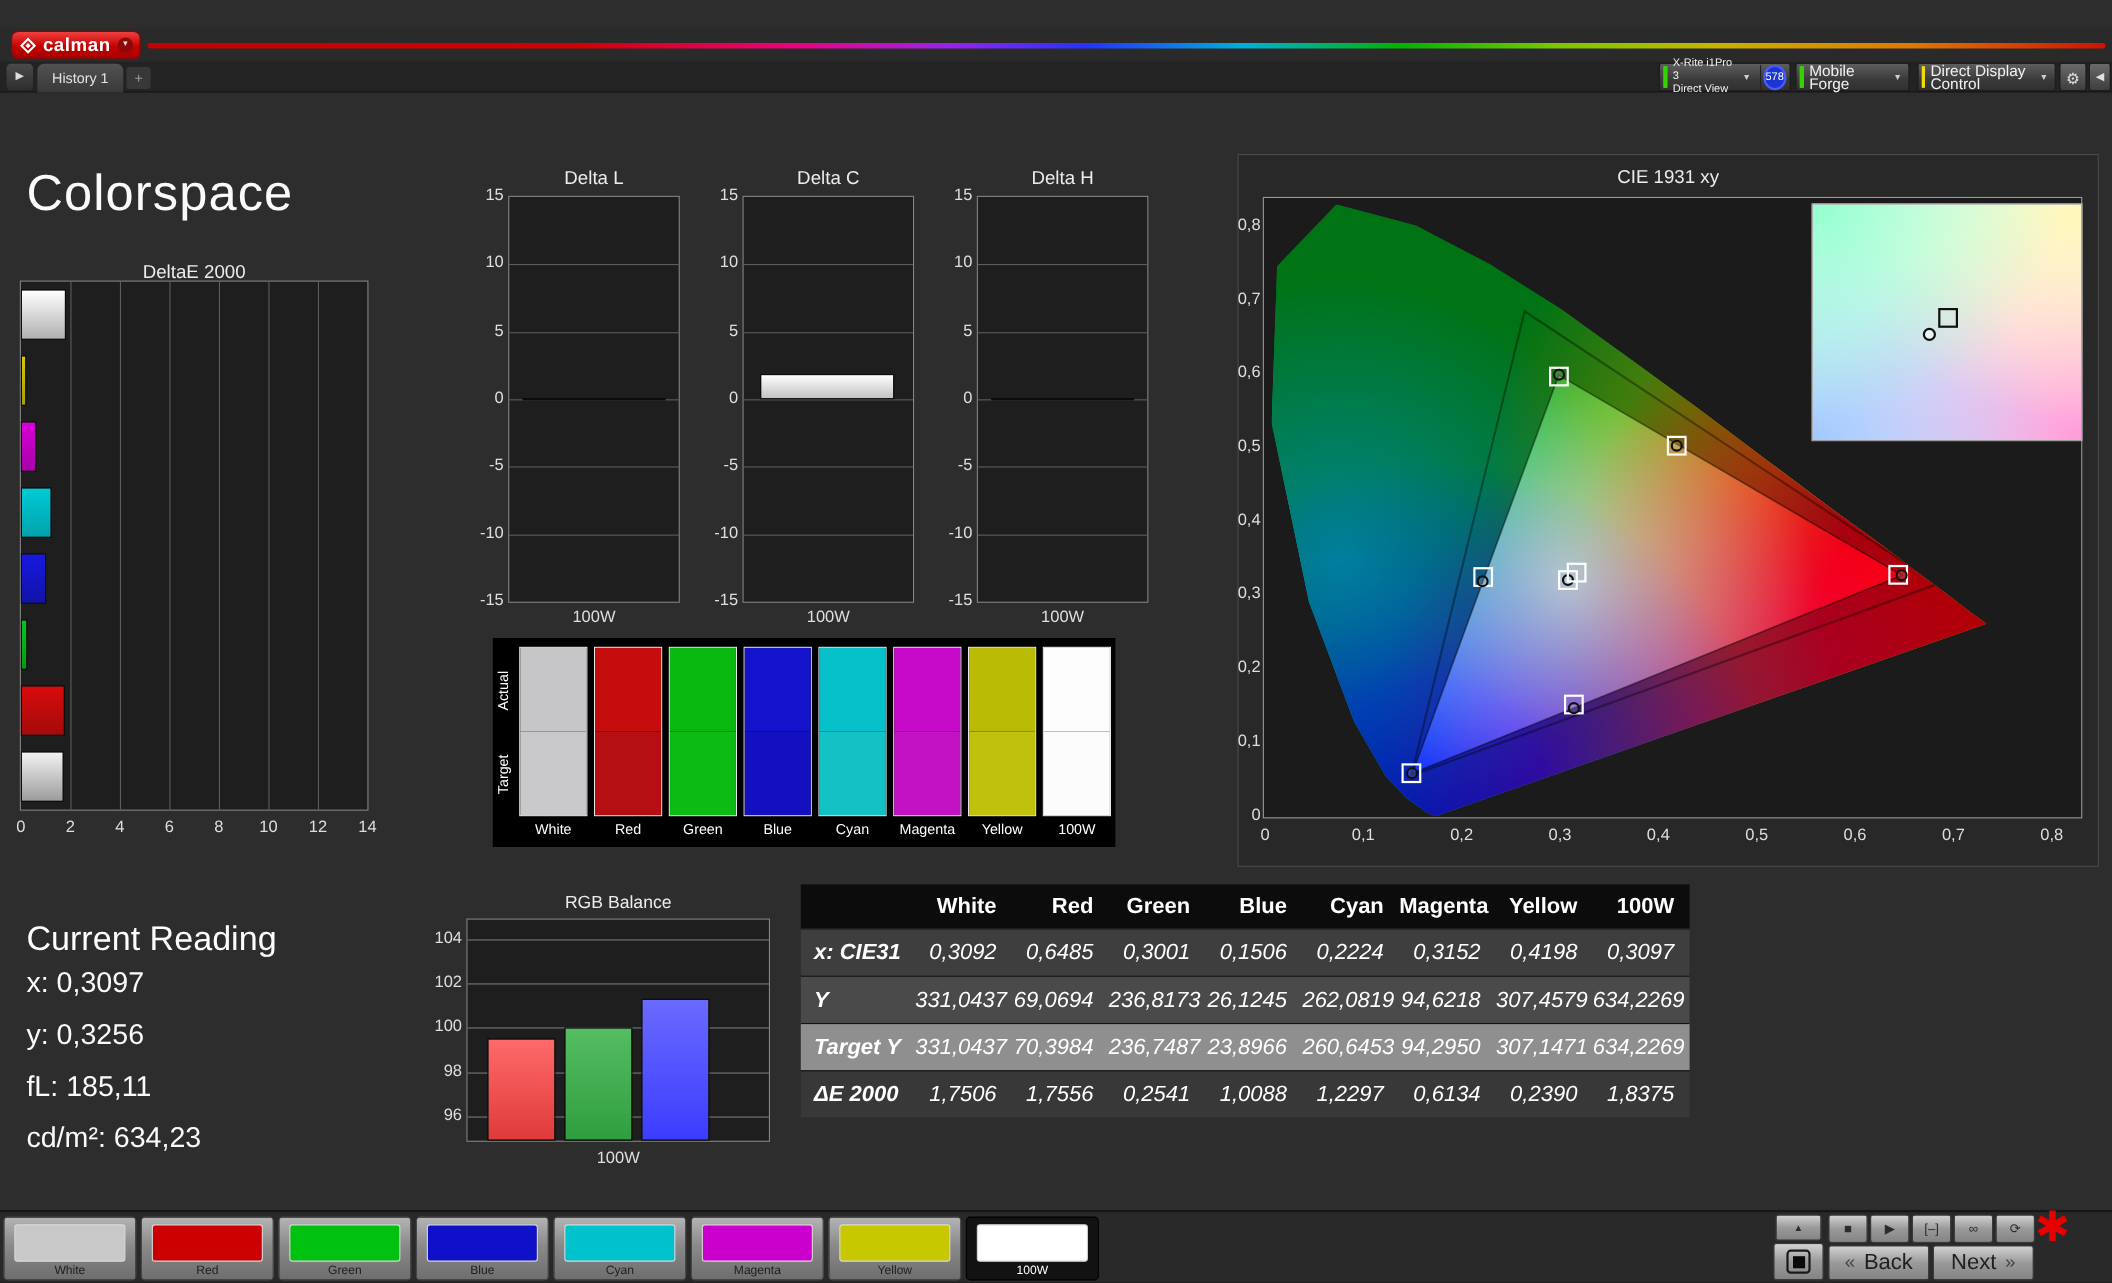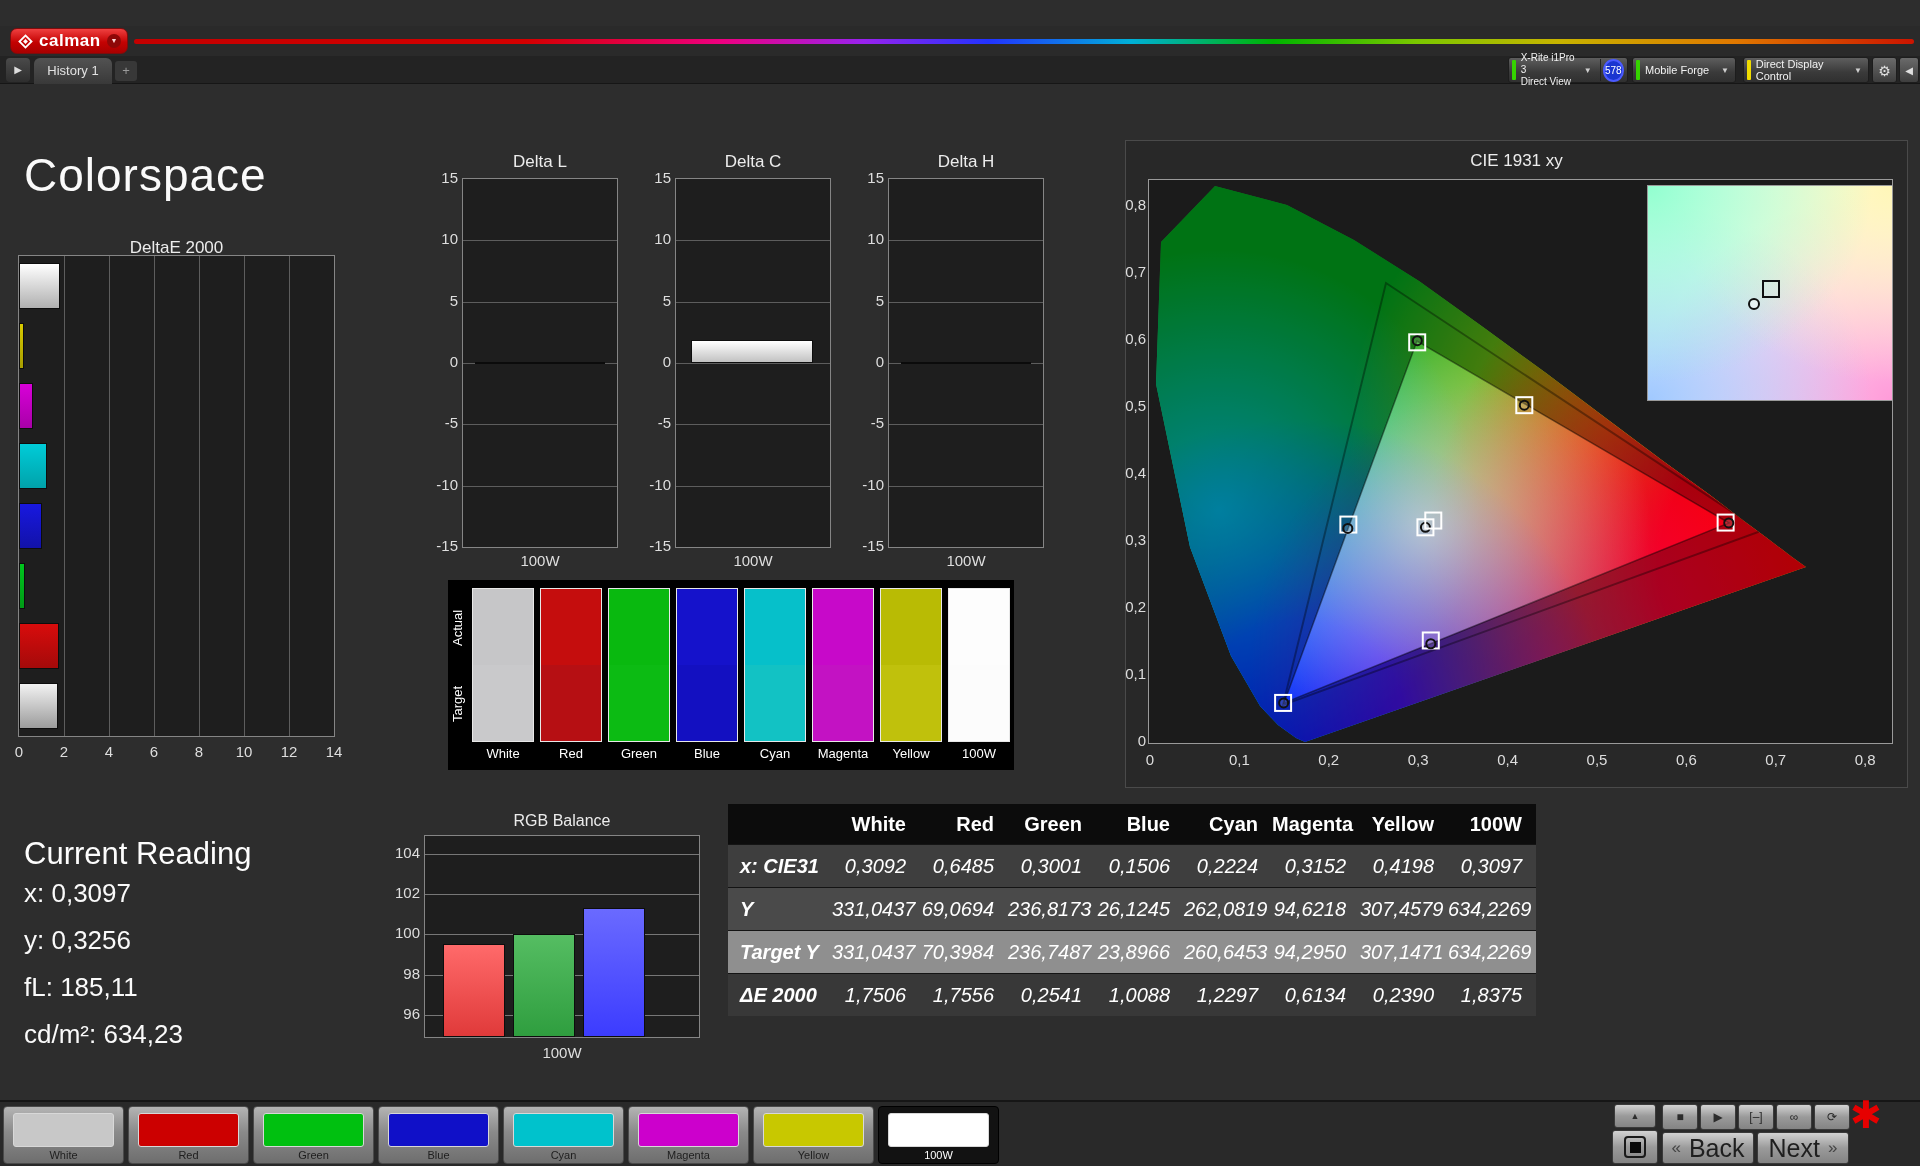--- a/index.html
+++ b/index.html
@@ -33,21 +33,21 @@
   #tabbar { left:0; top:56px; width:1920px; height:28px; background:#232323; border-bottom:1px solid #161616; }
   #expander { position:absolute; left:6px; top:2px; width:24px; height:24px; border-radius:4px;
     background:linear-gradient(#4a4a4a,#2e2e2e); color:#ddd; font-size:10px; text-align:center; line-height:24px; }
   #history-tab { position:absolute; left:34px; top:2px; width:78px; height:26px; border-radius:6px 6px 0 0;
     background:linear-gradient(#525252,#393939); color:#e2e2e2; font-size:13px; text-align:center; line-height:26px; }
   #add-tab { position:absolute; left:115px; top:5px; width:22px; height:20px; border-radius:3px;
     background:#383838; color:#9a9a9a; font-size:13px; text-align:center; line-height:20px; }
   .toolbtn { position:absolute; top:1px; height:26px; border-radius:3px; border:1px solid #1d1d1d;
     background:linear-gradient(#5e5e5e,#3a3a3a 60%,#303030); display:flex; align-items:center; }
   .toolbtn .accent { width:4px; height:20px; margin:0 5px 0 3px; border-radius:1px; }
-  .toolbtn .tb-label { color:#f2f2f2; font-size:11px; line-height:12px; }
+  .toolbtn .tb-label { color:#f2f2f2; font-size:14px; line-height:12px; }
   .toolbtn .tb-label.two { font-size:10px; }
   .toolbtn .caret { color:#cfcfcf; font-size:8px; margin:0 6px; }
   .toolbtn .divider { width:1px; height:22px; background:#222; margin:0 2px; }
   .badge { width:23px; height:23px; border-radius:50%; background:#1a35d0; border:2px solid #4a5aff;
     color:#fff; font-size:10px; display:flex; align-items:center; justify-content:center; margin-right:3px; }
   .sq-toolbtn { position:absolute; top:1px; width:25px; height:26px; border-radius:3px; border:1px solid #1d1d1d;
     background:linear-gradient(#6a6a6a,#3e3e3e); color:#e0e0e0; text-align:center; line-height:26px; }
 
   
   #page-title { left:24px; top:148px; font-size:46px; font-weight:300; color:#fafafa; letter-spacing:1px; }
@@ -97,21 +97,21 @@
   
   #bottombar { left:0; top:1100px; width:1920px; height:66px; background:#292929; border-top:2px solid #161616; }
   .patch-btn { position:absolute; top:4px; width:121px; height:58px; border-radius:4px;
     background:linear-gradient(#b4b4b4,#8a8a8a 45%,#6e6e6e); border:1px solid #4a4a4a; }
   .patch-btn.selected { background:#121212; border-color:#000; }
   .patch-btn .patch { position:absolute; left:9px; top:6px; width:101px; height:34px; border-radius:3px; border:1px solid #d8d8d8; }
   .patch-btn .p-label { position:absolute; left:0; top:42px; width:100%; text-align:center; font-size:11px; color:#1e1e1e; }
   .patch-btn.selected .p-label { color:#fff; }
   .ctl-btn { position:absolute; border-radius:3px; background:linear-gradient(#d2d2d2,#9a9a9a 50%,#848484);
     border:1px solid #3a3a3a; color:#2c2c2c; display:flex; align-items:center; justify-content:center; }
-  .navtext { font-size:25px; color:#1f1f1f; }
+  .navtext { font-size:20px; color:#1f1f1f; }
   .nav-chev { font-size:17px; color:#444; }
   #alert-star { position:absolute; left:1850px; top:-9px; font-size:38px; color:#e60000; }
   #record-glyph { width:22px; height:22px; border:2px solid #1a1a1a; border-radius:4px;
     display:flex; align-items:center; justify-content:center; }
   #record-glyph i { width:11px; height:11px; background:#0a0a0a; }
 </style>
 </head>
 <body>
 
 <div id="app">

